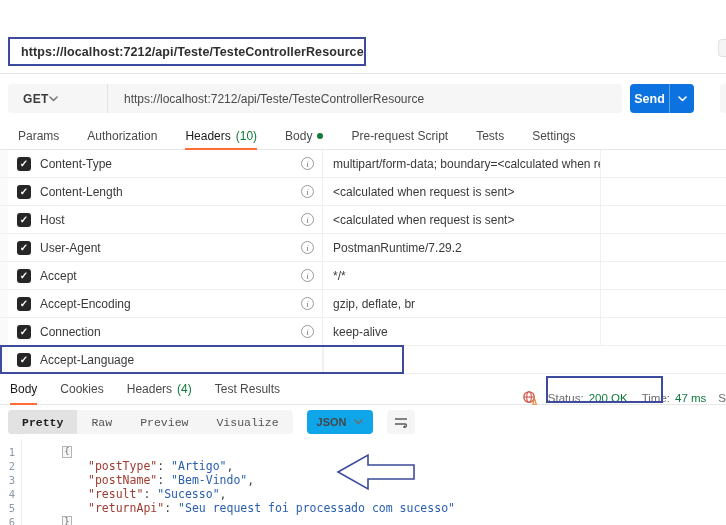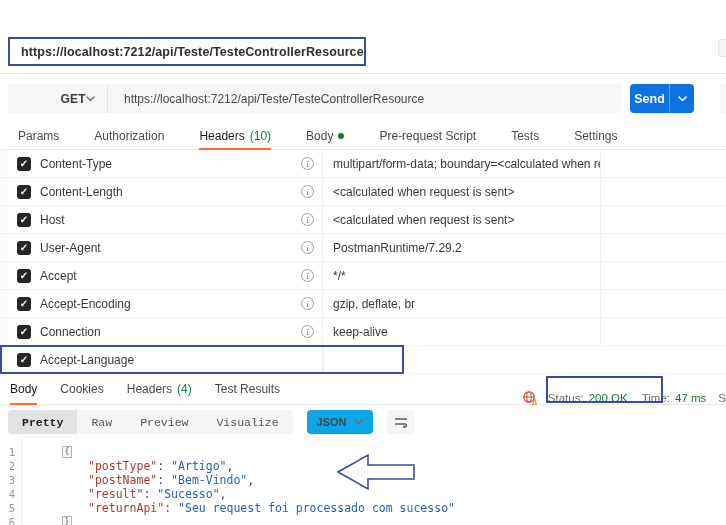--- a/index.html
+++ b/index.html
@@ -13,38 +13,38 @@
     border:2px solid #3e4a9d; display:flex; align-items:center; padding-left:11px;
     background:#fff; }
   .url-annot-box span { font-size:12.5px; font-weight:bold; color:#2f2f2f; letter-spacing:.1px; }
   .edge-sliver-top { position:absolute; right:-4px; top:7px; width:12px; height:18px;
     background:#f5f5f5; border:1px solid #e0e0e0; border-radius:4px; }
 
   
   .request-row { position:relative; height:48px; }
   .req-control { position:absolute; left:8px; top:10px; height:29px; width:614px;
     display:flex; background:#f6f6f6; border-radius:4px; overflow:hidden; }
-  .method-select { width:100px; display:flex; align-items:center; justify-content:flex-end;
+  .method-select { width:100px; display:flex; align-items:center; justify-content:flex-start;
     padding:0 12px 0 15px; border-right:1px solid #e3e3e3; cursor:pointer; }
   .method-select b { font-size:12px; color:#3b3b3b; letter-spacing:.3px; }
   .url-field { flex:1; display:flex; align-items:center; padding-left:16px;
     font-size:12px; color:#4a4a4a; }
   .send-btn { position:absolute; left:630px; top:10px; height:29px; width:64px;
     background:#0b72e0; border-radius:4px; display:flex; color:#fff; cursor:pointer; }
   .send-main { flex:1; display:flex; align-items:center; justify-content:center;
     font-size:12.5px; font-weight:bold; border-right:1px solid rgba(255,255,255,.35); }
   .send-arrow { width:24px; display:flex; align-items:center; justify-content:center; }
   .edge-sliver-req { position:absolute; right:-4px; top:10px; width:10px; height:29px;
     background:#f6f6f6; border-radius:4px; }
 
   .chev { width:9px; height:6px; display:inline-block; }
   .chev polyline { fill:none; stroke:currentColor; stroke-width:1.6; stroke-linecap:round; stroke-linejoin:round; }
 
   
-  .tabs-row { height:28px; display:flex; align-items:center; gap:35px;
+  .tabs-row { height:28px; display:flex; align-items:center; gap:28px;
     padding-left:18px; border-bottom:1px solid #e8e8e8; }
   .tab { position:relative; font-size:12px; color:#4a4a4a; height:28px;
     display:flex; align-items:center; gap:5px; cursor:pointer; white-space:nowrap; }
   .tab.active { color:#1a1a1a; }
   .tab.active::after { content:""; position:absolute; left:0; right:0; bottom:0;
     height:2px; background:#ff6c37; }
   .tab .count { color:#0e7b3b; }
   .green-dot { width:6px; height:6px; border-radius:50%; background:#0e7b3b; display:inline-block; }
 
   

